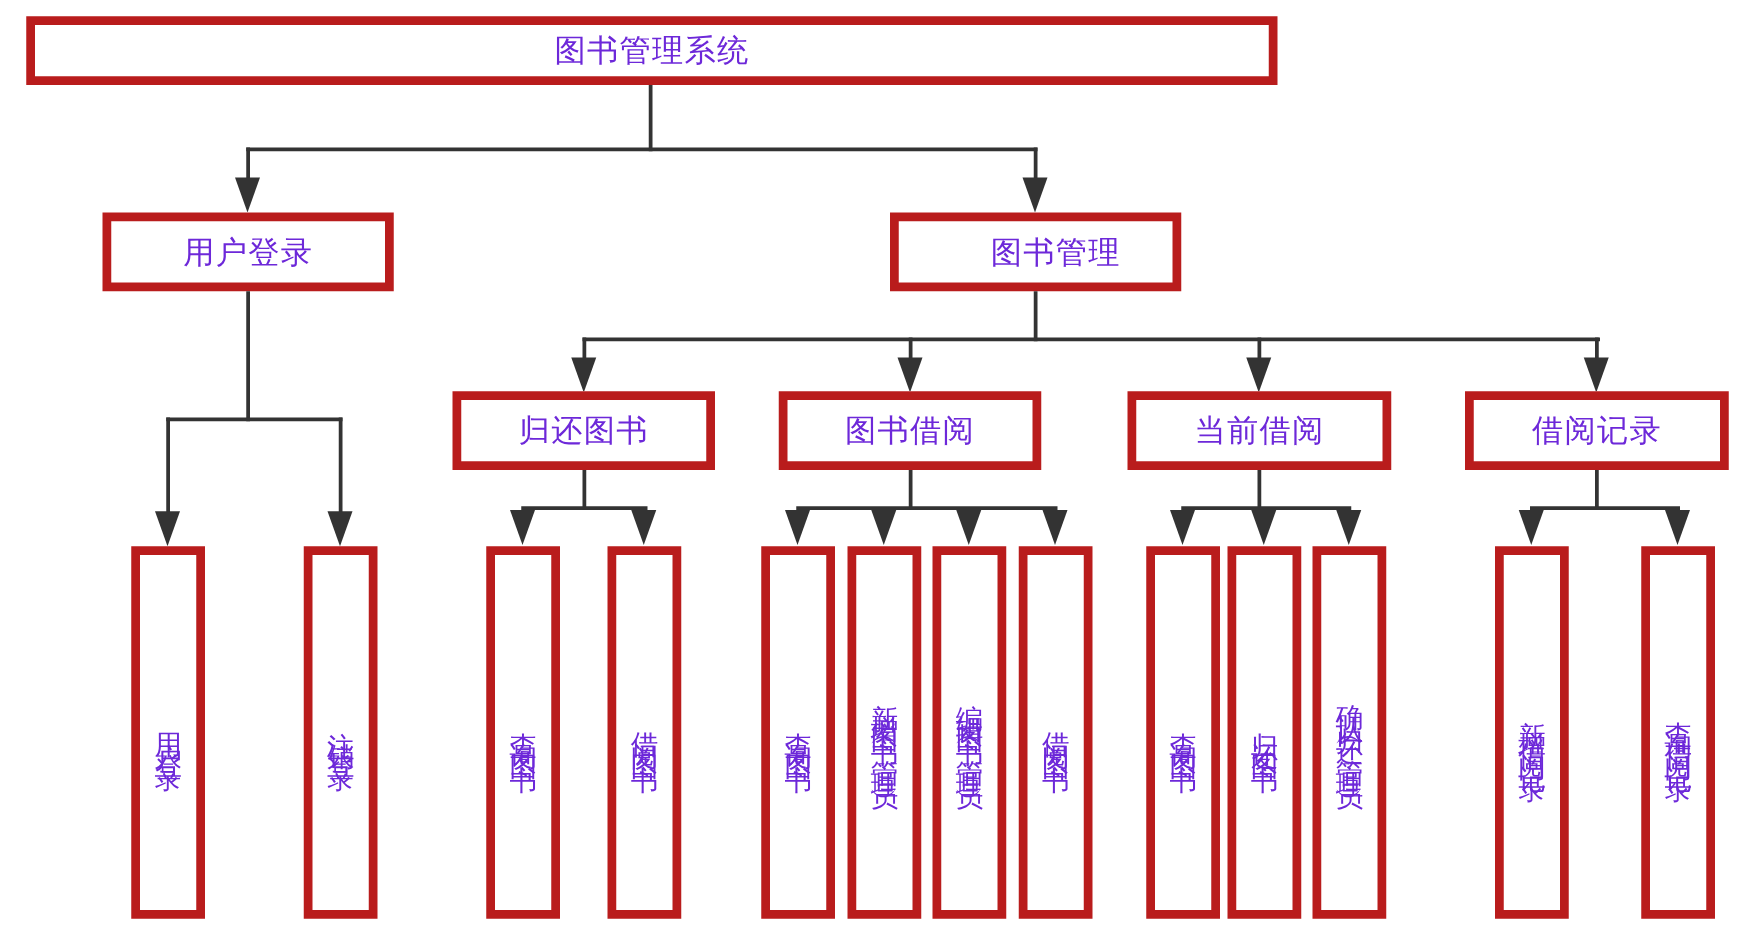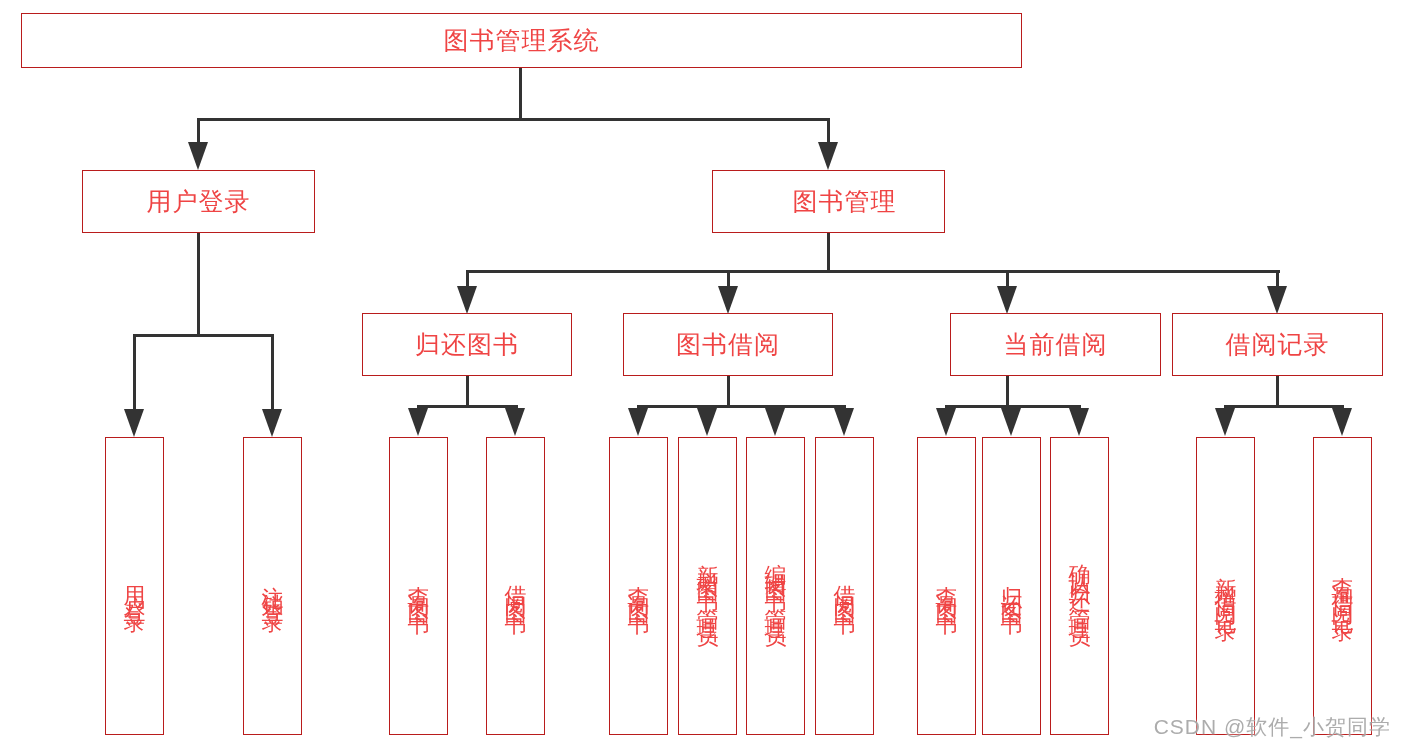--- a/index.html
+++ b/index.html
@@ -9,26 +9,26 @@
     width: 1405px;
     height: 747px;
     background: #ffffff;
     font-family: "Liberation Sans", "DejaVu Sans", sans-serif;
     color: #333333;
     overflow: hidden;
   }
   .box {
     position: absolute;
     background: #ffffff;
-    border: 1px solid #b91c1c;
+    border: 7px solid #b91c1c;
     display: flex;
     align-items: center;
     justify-content: center;
     font-size: 25px;
-    color: #ef4444;
+    color: #6d28d9;
     letter-spacing: 1px;
   }
   .leaf {
     font-size: 22px;
     letter-spacing: 0;
   }
   .vtext {
     writing-mode: vertical-rl;
     text-orientation: mixed;
     letter-spacing: 9px;
@@ -88,21 +88,21 @@
   <div class="line" style="left:727px; top:270px; width:3px; height:20px;"></div>
   <div class="line" style="left:1006px; top:270px; width:3px; height:20px;"></div>
   <div class="line" style="left:1276px; top:270px; width:3px; height:20px;"></div>
   <div class="arrow" style="left:457px; top:286px;"></div>
   <div class="arrow" style="left:718px; top:286px;"></div>
   <div class="arrow" style="left:997px; top:286px;"></div>
   <div class="arrow" style="left:1267px; top:286px;"></div>
 
   <div class="box" style="left:362px; top:313px; width:210px; height:63px;">归还图书</div>
   <div class="box" style="left:623px; top:313px; width:210px; height:63px;">图书借阅</div>
-  <div class="box" style="left:902px; top:313px; width:211px; height:63px;margin-left:48px;">当前借阅</div>
+  <div class="box" style="left:902px; top:313px; width:211px; height:63px;">当前借阅</div>
   <div class="box" style="left:1172px; top:313px; width:211px; height:63px;">借阅记录</div>
 
   <div class="line" style="left:466px; top:376px; width:3px; height:32px;"></div>
   <div class="line" style="left:417px; top:405px; width:101px; height:3px;"></div>
   <div class="arrow" style="left:408px; top:408px;"></div>
   <div class="arrow" style="left:505px; top:408px;"></div>
 
   <div class="line" style="left:727px; top:376px; width:3px; height:32px;"></div>
   <div class="line" style="left:637px; top:405px; width:209px; height:3px;"></div>
   <div class="arrow" style="left:628px; top:408px;"></div>
@@ -158,15 +158,14 @@
     <span class="vtext">确认归还（管理员）</span>
   </div>
 
   <div class="box leaf" style="left:1196px; top:437px; width:59px; height:298px;">
     <span class="vtext">新增借阅记录</span>
   </div>
   <div class="box leaf" style="left:1313px; top:437px; width:59px; height:298px;">
     <span class="vtext">查询借阅记录</span>
   </div>
 
-  <div class="watermark">CSDN @软件_小贺同学</div>
 
 </div>
 
 </body></html>

